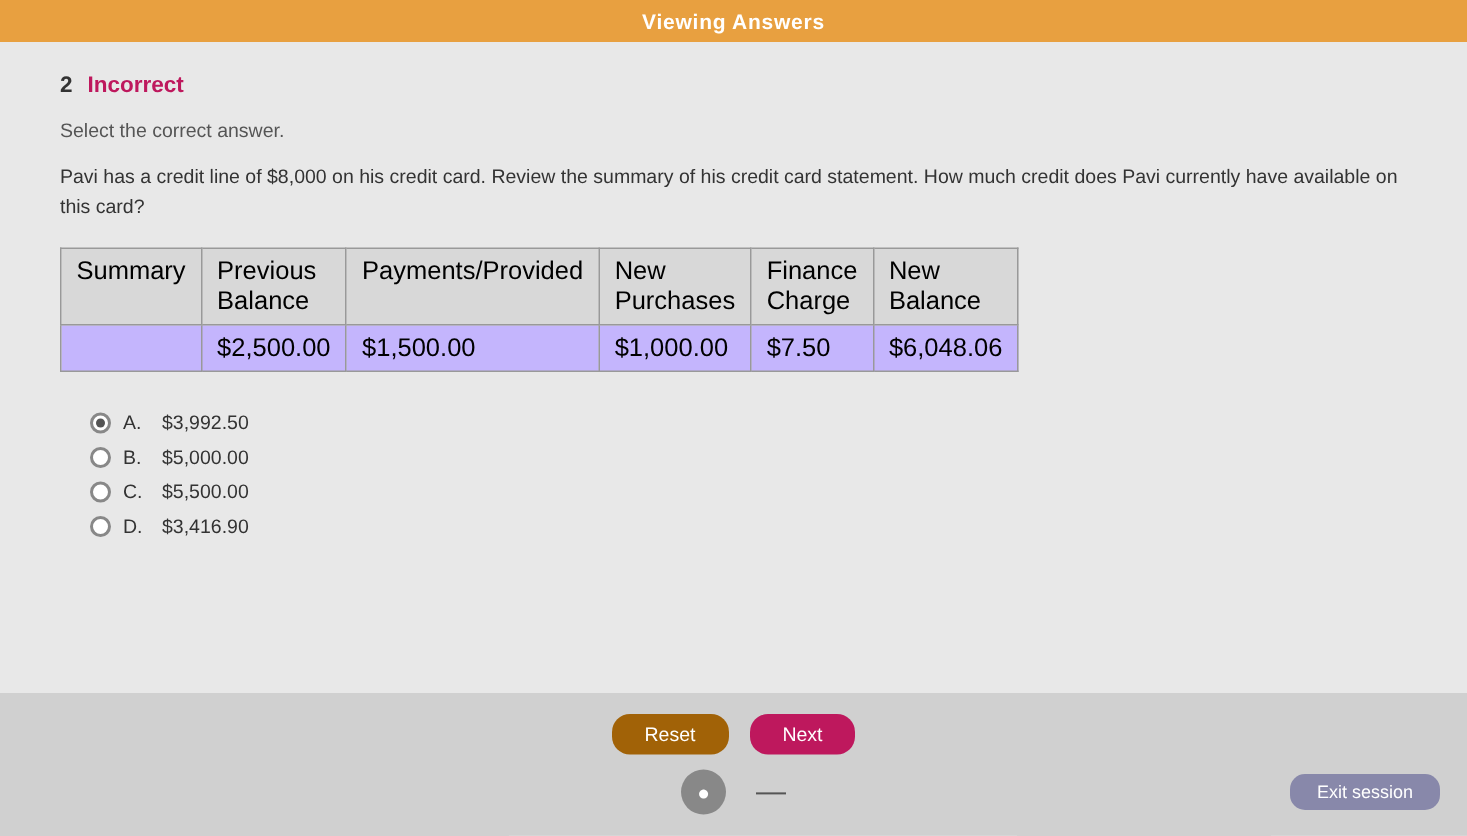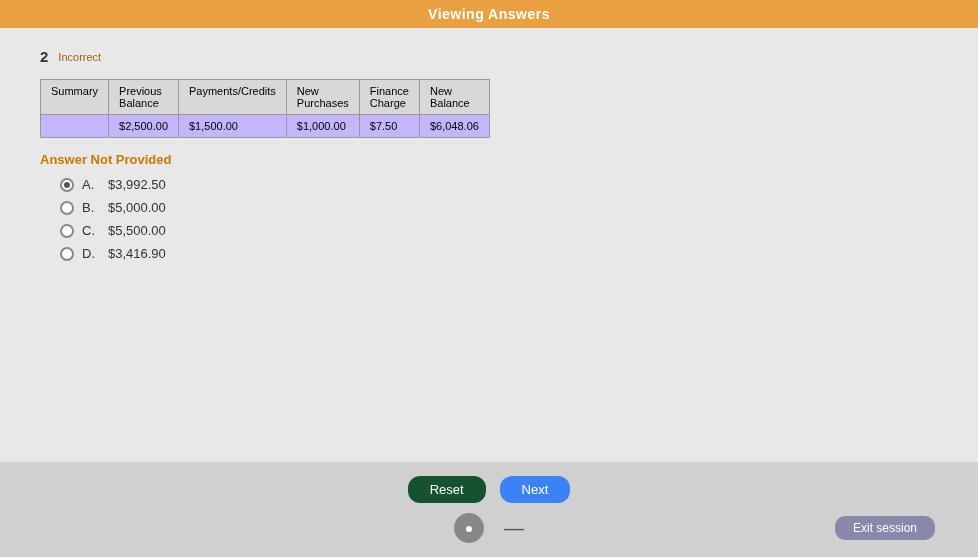--- a/index.html
+++ b/index.html
@@ -40,43 +40,43 @@
       align-items: center;
       gap: 10px;
       margin-bottom: 14px;
     }
     .question-number {
       font-size: 15px;
       font-weight: bold;
       color: #333;
     }
     .question-status {
-      font-size: 11px;
-      font-weight: normal;
-      color: #a16207;
+      font-size: 15px;
+      font-weight: bold;
+      color: #be185d;
     }
 
     .select-correct {
       font-size: 13px;
       color: #555;
       margin-bottom: 14px;
     }
 
     .question-text {
       font-size: 13px;
       color: #333;
       line-height: 1.5;
       margin-bottom: 18px;
     }
 
     
     .credit-table {
       border-collapse: collapse;
-      margin-bottom: 14px;
-      font-size: 11px;
+      margin-bottom: 26px;
+      font-size: 17px;
     }
     .credit-table th, .credit-table td {
       border: 1px solid #999;
       padding: 5px 10px;
       text-align: left;
       vertical-align: top;
     }
     .credit-table th {
       background: #d8d8d8;
       font-weight: normal;
@@ -143,31 +143,31 @@
       align-items: center;
       gap: 10px;
     }
 
     .action-buttons {
       display: flex;
       gap: 14px;
     }
 
     .btn-reset {
-      background: #14532d;
+      background: #a16207;
       color: white;
       border: none;
       border-radius: 12px;
       padding: 6px 22px;
       font-size: 13px;
       cursor: pointer;
     }
 
     .btn-next {
-      background: #3b82f6;
+      background: #be185d;
       color: white;
       border: none;
       border-radius: 12px;
       padding: 6px 22px;
       font-size: 13px;
       cursor: pointer;
     }
 
     .bottom-nav {
       display: flex;
@@ -190,21 +190,21 @@
       font-size: 14px;
     }
 
     .nav-dash {
       color: #555;
       font-size: 20px;
     }
 
     .btn-exit {
       position: absolute;
-      right: 43px;
+      right: 18px;
       background: #8888aa;
       color: white;
       border: none;
       border-radius: 10px;
       padding: 5px 18px;
       font-size: 12px;
       cursor: pointer;
     }
   </style>
 </head>
@@ -214,30 +214,32 @@
   <span class="top-bar-title">Viewing Answers</span>
 </div>
 
 <div class="main-content">
 
   <div class="question-header">
     <span class="question-number">2</span>
     <span class="question-status">Incorrect</span>
   </div>
 
-
+  <div class="select-correct">Select the correct answer.</div>
+
+  <div class="question-text">Pavi has a credit line of $8,000 on his credit card. Review the summary of his credit card statement. How much credit does Pavi currently have available on this card?</div>
 
   <table class="credit-table">
     <thead>
       <tr>
         <th>Summary</th>
         <th>
           Previous<br>Balance
         </th>
-        <th>Payments/Credits</th>
+        <th>Payments/Provided</th>
         <th>
           New<br>Purchases
         </th>
         <th>
           Finance<br>Charge
         </th>
         <th>
           New<br>Balance
         </th>
       </tr>
@@ -247,21 +249,20 @@
         <td class="summary-cell"></td>
         <td>$2,500.00</td>
         <td>$1,500.00</td>
         <td>$1,000.00</td>
         <td>$7.50</td>
         <td>$6,048.06</td>
       </tr>
     </tbody>
   </table>
 
-  <div class="answer-not-provided">Answer Not Provided</div>
 
   <ul class="answer-options">
     <li>
       <span class="option-radio selected"></span>
       <span class="option-letter">A.</span>
       <span>$3,992.50</span>
     </li>
     <li>
       <span class="option-radio"></span>
       <span class="option-letter">B.</span>

